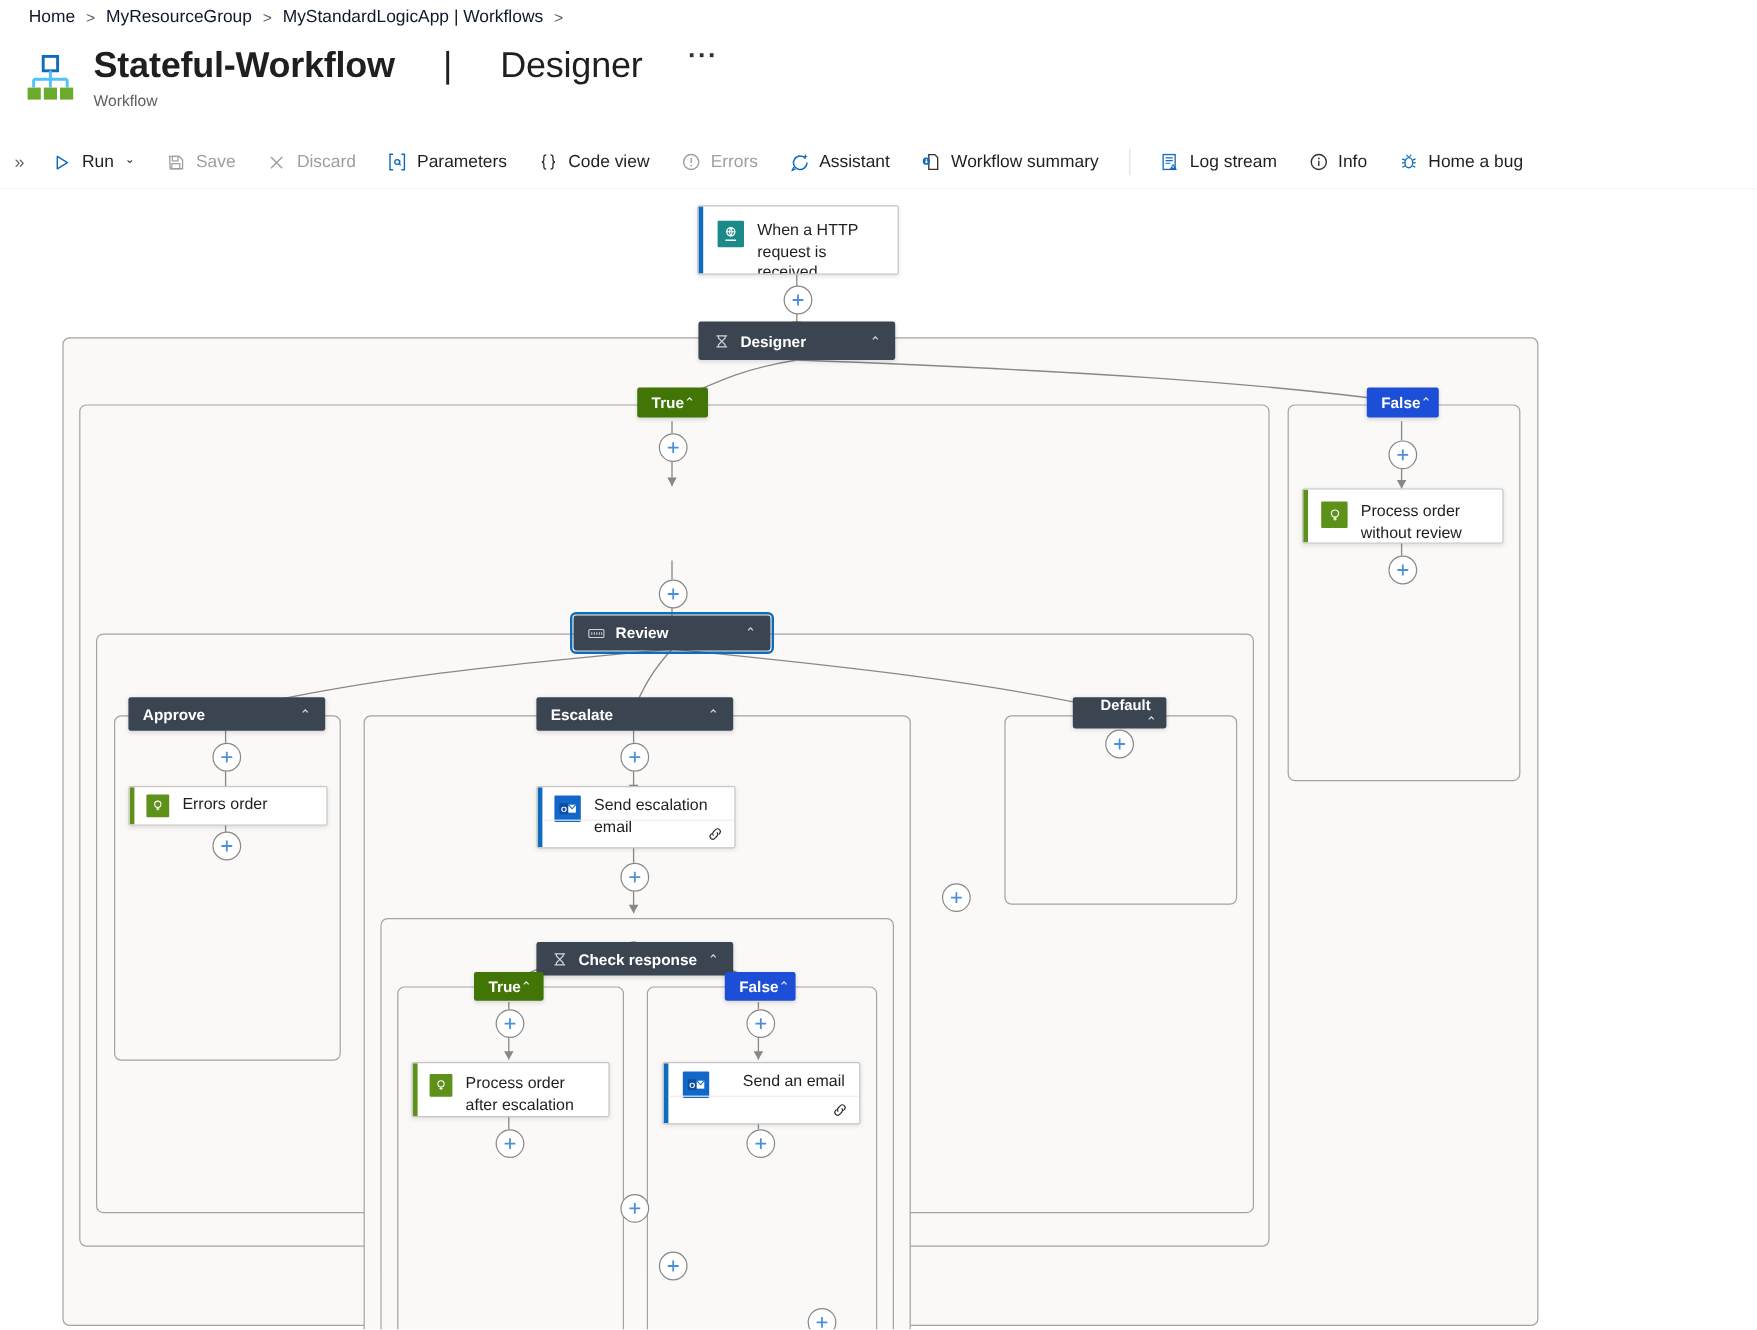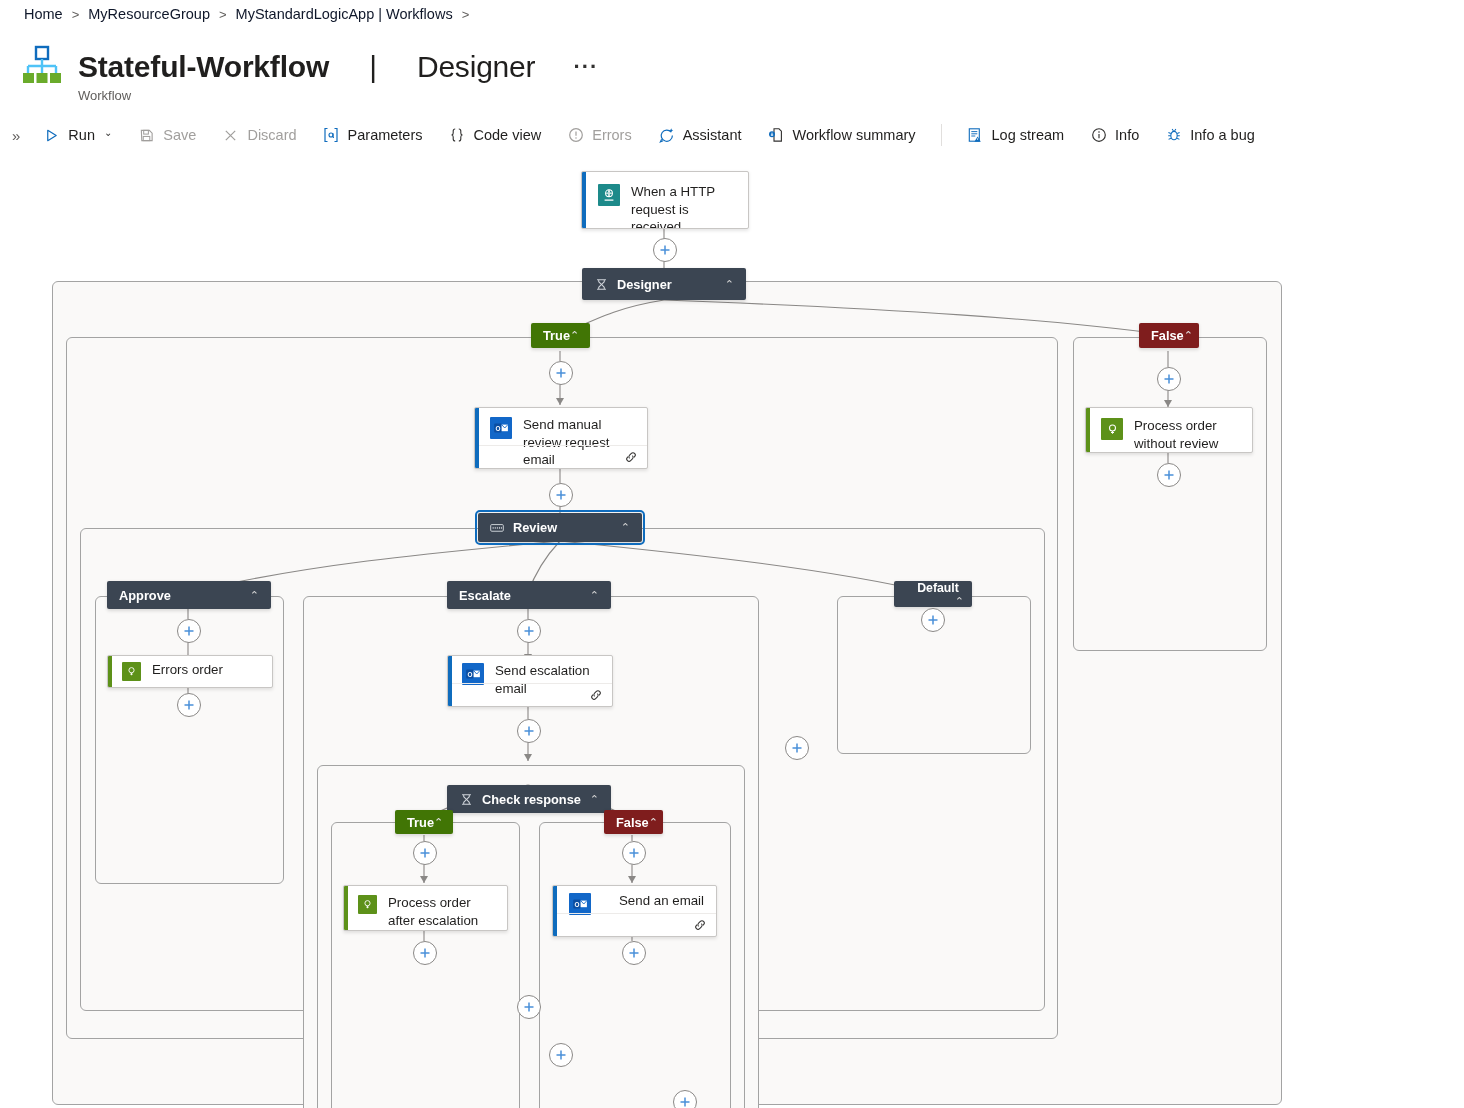--- a/index.html
+++ b/index.html
@@ -24,21 +24,21 @@
   
   .title-row{
     position:absolute; left:20px; top:36px;
     display:flex; align-items:flex-start; gap:14px;
   }
   .app-icon{ width:44px;height:44px; position:relative; margin-top:7px;}
   .title-block{ display:flex; flex-direction:column; }
   .title-main{
     font-size:30px; font-weight:600; line-height:38px;
     color:#201f1e; letter-spacing:-0.2px; white-space:nowrap;
-    display:flex; align-items:center; gap:16px;margin-top:12px;
+    display:flex; align-items:flex-start; gap:16px;
   }
   .title-main .thin{ font-weight:400; }
   .title-dots{
     color:#323130; font-size:22px; margin-left:22px; line-height:20px;
     letter-spacing:1px; cursor:pointer;
   }
   .title-sub{ font-size:13px; color:#605e5c; margin-top:2px; }
 
   
   .toolbar{
@@ -101,21 +101,21 @@
   .hnode.selected{ outline:2px solid #0f6cbd; outline-offset:1px; }
 
   
   .badge{
     position:absolute; border-radius:2px; display:flex; align-items:center;
     cursor:pointer; box-shadow:0 1.2px 3.6px rgba(0,0,0,.13);
   }
   .badge .btext{ color:#ffffff; font-size:12.8px; font-weight:600; margin-left:12px; white-space:nowrap;}
   .badge .bchev{ margin-left:auto; margin-right:11px; color:#e3e3e3; font-size:11px;}
   .badge.green{ background:#417505; }
-  .badge.red{ background:#7f1d1d; }
+  .badge.red{ background:#1d4ed8; }
 
   
   .plus{
     position:absolute; width:22px;height:22px; border-radius:50%;
     background:#ffffff; border:1px solid #8a8886;
     display:flex; align-items:center; justify-content:center;
     cursor:pointer; z-index:5;
   }
   .plus svg{ display:block; }
 </style>
@@ -266,21 +266,21 @@
     <span>Info</span>
   </div>
 
   <div class="tbtn">
     <span class="ic">
       <svg width="16" height="16" viewBox="0 0 16 16">
           <ellipse cx="8" cy="8.6" rx="3.2" ry="4.2" fill="none" stroke="#0f6cbd" stroke-width="1.1"></ellipse>
           <path d="M8 4.4 V3 M6.2 2 L7 3.4 M9.8 2 L9 3.4 M4.8 6.4 L2.4 5.4 M11.2 6.4 L13.6 5.4 M4.8 8.8 H2.2 M11.2 8.8 H13.8 M4.9 11.2 L2.6 12.4 M11.1 11.2 L13.4 12.4" stroke="#0f6cbd" stroke-width="1.05"></path>
         </svg>
     </span>
-    <span>Info a bug</span>
+    <span>Home a bug</span>
   </div>
 </div>
 
 <div class="canvas">
 
   <div class="scope" style="left:52px; top:124px; width:1228px; height:822px;"></div>
   <div class="scope" style="left:66px; top:180px; width:990px; height:700px;"></div>
   <div class="scope" style="left:1073px; top:180px; width:192px; height:312px;"></div>
   <div class="scope" style="left:80px; top:371px; width:963px; height:481px;"></div>
   <div class="scope" style="left:95px; top:439px; width:187px; height:286px;"></div>
@@ -397,42 +397,20 @@
     <svg width="12" height="12" viewBox="0 0 12 12">
         <path d="M6 1.5 V10.5 M1.5 6 H10.5" stroke="#4a90d9" stroke-width="1.5"></path>
       </svg>
   </div>
   <div class="plus" style="left:1157px; top:210px;">
     <svg width="12" height="12" viewBox="0 0 12 12">
         <path d="M6 1.5 V10.5 M1.5 6 H10.5" stroke="#4a90d9" stroke-width="1.5"></path>
       </svg>
   </div>
 
-  <div class="card" style="left:474px; top:250px; width:172px; height:60px;">
-    <span class="accent" style="background:#0f6cbd;"></span>
-    <div class="crow" style="padding:8px 10px 7px 15px;">
-      <span class="cicon" style="background:#1267c8;">
-        <svg width="16" height="16" viewBox="0 0 16 16">
-            <rect x="1.2" y="3.4" width="7.4" height="9.2" rx="1" fill="#0b4ea2"></rect>
-            <text x="4.9" y="10.6" font-size="6.4" fill="#fff" text-anchor="middle" font-family="Liberation Sans, sans-serif" font-weight="bold">O</text>
-            <rect x="8.6" y="4.6" width="6.3" height="6.6" fill="#fff"></rect>
-            <path d="M8.6 4.6 L11.75 8 L14.9 4.6" stroke="#1267c8" stroke-width="0.9" fill="none"></path>
-          </svg>
-      </span>
-      <span class="ctext">Send manual review request email</span>
-    </div>
-    <div class="cfoot" style="position:absolute;left:4px;right:0;bottom:0;">
-      <span class="link-ic">
-        <svg width="14" height="14" viewBox="0 0 16 16">
-            <path d="M6.4 9.6 a2.6 2.6 0 0 1 0 -3.7 l2 -2 a2.6 2.6 0 0 1 3.7 3.7 l-0.9 0.9" fill="none" stroke="#323130" stroke-width="1.15"></path>
-            <path d="M9.6 6.4 a2.6 2.6 0 0 1 0 3.7 l-2 2 a2.6 2.6 0 0 1 -3.7 -3.7 l0.9 -0.9" fill="none" stroke="#323130" stroke-width="1.15"></path>
-          </svg>
-      </span>
-    </div>
-  </div>
 
   <div class="plus" style="left:549px; top:326px;">
     <svg width="12" height="12" viewBox="0 0 12 12">
         <path d="M6 1.5 V10.5 M1.5 6 H10.5" stroke="#4a90d9" stroke-width="1.5"></path>
       </svg>
   </div>
 
   <div class="card" style="left:1085px; top:250px; width:166px; height:44px;">
     <span class="accent" style="background:#5d9119;"></span>
     <div class="crow" style="padding:9px 10px 9px 15px;">

